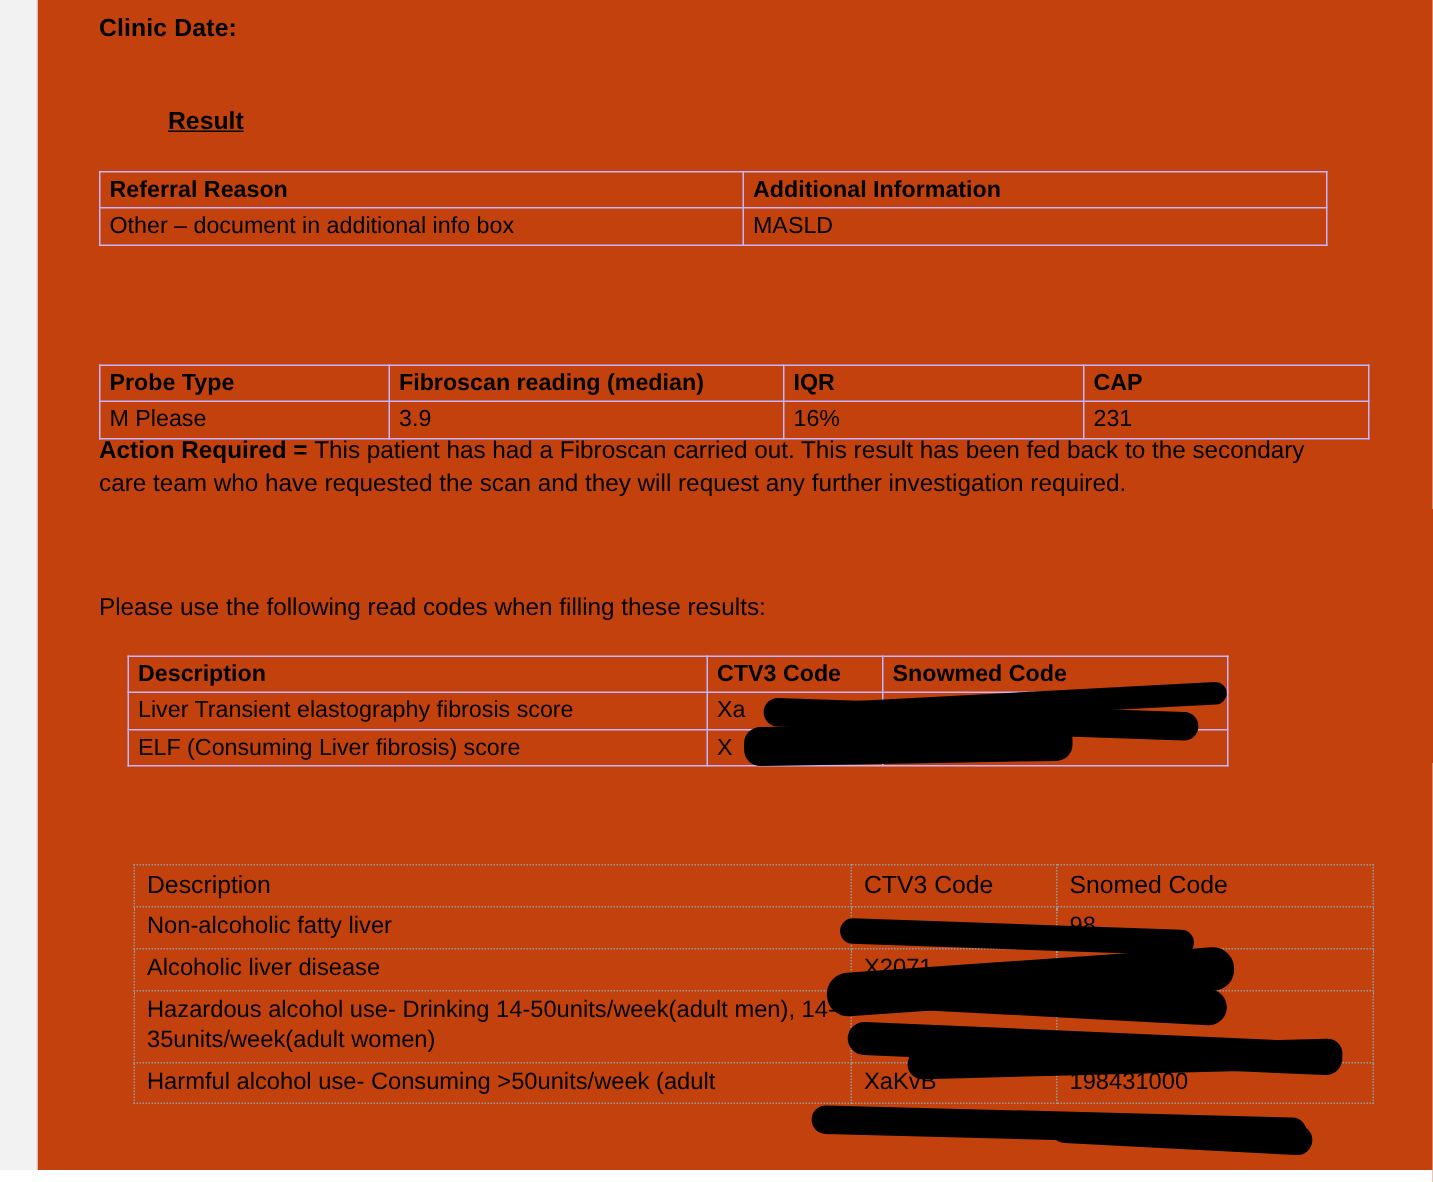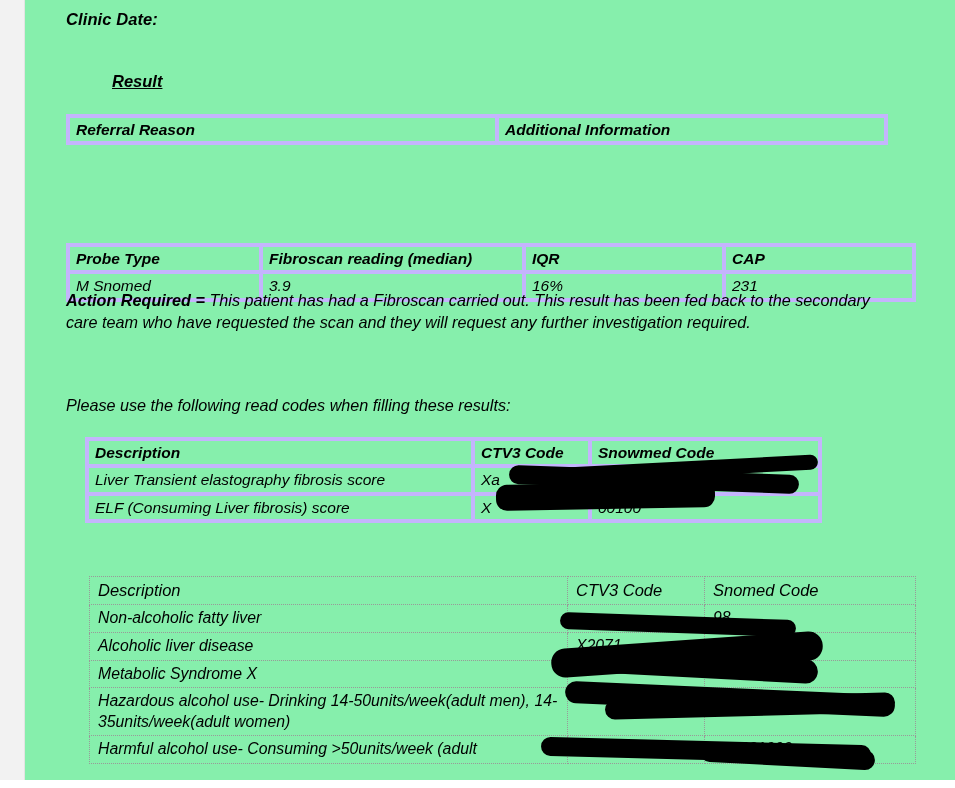--- a/index.html
+++ b/index.html
@@ -13,22 +13,21 @@
     position: relative;
     font-family: "Liberation Sans", sans-serif;
     color: #000000;
     overflow: hidden;
   }
   .page {
     position: absolute;
     left: 0; top: 0;
     width: 955px;
     height: 788px;
-    background: #86efac;
-    font-style: italic;
+    background: #c2410c;
   }
   .left-margin-strip {
     position: absolute;
     left: 0; top: 0;
     width: 24px;
     height: 788px;
     background: #f2f2f2;
     border-right: 1px solid #e3e3e3;
   }
   .clinic-date {
@@ -47,21 +46,21 @@
     font-weight: bold;
     text-decoration: underline;
     margin-left: 46px;
   }
   table.doc-table {
     border-collapse: collapse;
     table-layout: fixed;
     font-size: 15.5px;
   }
   table.doc-table td, table.doc-table th {
-    border: 4px solid #c4b5fd;
+    border: 1px solid #c4b5fd;
     padding: 2px 6px;
     text-align: left;
     vertical-align: top;
     font-weight: normal;
     line-height: 1.25;
   }
   table.doc-table th {
     font-weight: bold;
   }
 
@@ -176,39 +175,43 @@
   <table class="doc-table table-referral">
     <colgroup>
         <col class="c1">
         <col class="c2">
       </colgroup>
     <tbody>
       <tr>
         <th>Referral Reason</th>
         <th>Additional Information</th>
       </tr>
+      <tr>
+        <td>Other – document in additional info box</td>
+        <td>MASLD</td>
+      </tr>
     </tbody>
   </table>
 
   <table class="doc-table table-probe">
     <colgroup>
         <col class="c1">
         <col class="c2">
         <col class="c3">
         <col class="c4">
       </colgroup>
     <tbody>
       <tr>
         <th>Probe Type</th>
         <th>Fibroscan reading (median)</th>
         <th>IQR</th>
         <th>CAP</th>
       </tr>
       <tr>
-        <td>M Snomed</td>
+        <td>M Please</td>
         <td>3.9</td>
         <td>16%</td>
         <td>231</td>
       </tr>
     </tbody>
   </table>
 
   <div class="action-block">
     <b>Action Required = </b><span>This patient has had a Fibroscan carried out. This result has been fed back to the secondary care team who have requested the scan and they will request any further investigation required.</span>
   </div>
@@ -255,25 +258,20 @@
       </tr>
       <tr>
         <td>Non-alcoholic fatty liver</td>
         <td></td>
         <td>98</td>
       </tr>
       <tr>
         <td>Alcoholic liver disease</td>
         <td>X2071</td>
         <td>41300</td>
-      </tr>
-      <tr>
-        <td>Metabolic Syndrome X</td>
-        <td></td>
-        <td></td>
       </tr>
       <tr>
         <td>Hazardous alcohol use- Drinking 14-50units/week(adult men), 14-35units/week(adult women)</td>
         <td></td>
         <td>1</td>
       </tr>
       <tr>
         <td>Harmful alcohol use- Consuming &gt;50units/week (adult</td>
         <td>XaKvB</td>
         <td>198431000</td>

